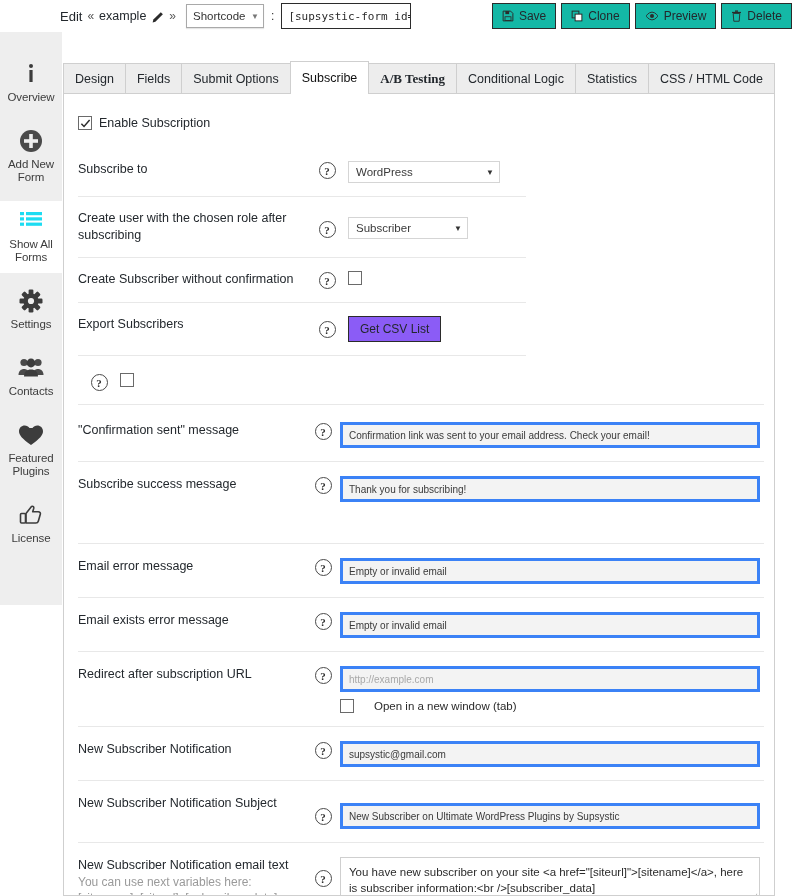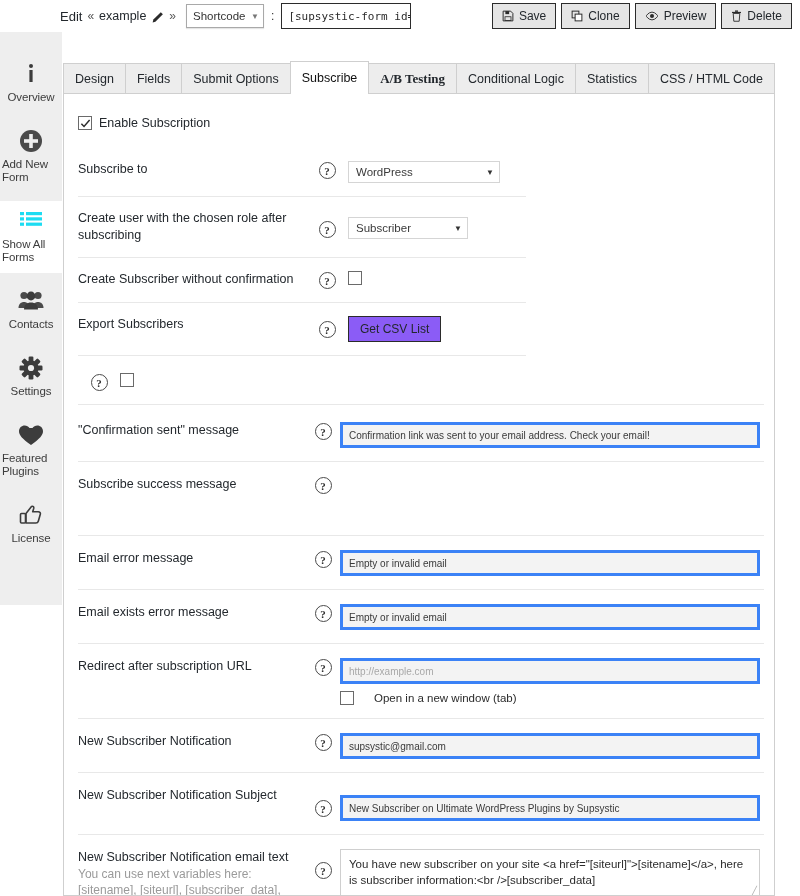--- a/index.html
+++ b/index.html
@@ -45,41 +45,41 @@
     display: flex; align-items: center; padding: 0 6px;
     overflow: hidden; white-space: nowrap;
   }
 
   .topbar-right {
     position: absolute; right: 8px; top: 3px; height: 26px;
     display: flex; align-items: center; gap: 5px;
   }
   .tb-btn {
     height: 26px; min-width: 62px;
-    border: 1px solid #2b2b2b; background: #e5e5e5;
+    border: 1px solid #2b2b2b; background: #14b8a6;
     font-size: 12px; color: #23282d;
     display: flex; align-items: center; justify-content: center; gap: 5px;
     padding: 0 9px; cursor: pointer;
   }
   .tb-btn svg { display: block; }
 
   
   .sidebar {
     position: absolute; left: 0; top: 32px; width: 62px; height: 573px;
     background: #eeeeee;
     padding-top: 22px;
   }
   .side-item {
     width: 62px; padding: 7px 2px 9px 2px;
     display: flex; flex-direction: column; align-items: center;
     gap: 4px; cursor: pointer; margin-bottom: 8px;
   }
   .side-item.active { background: #ffffff; }
   .side-label {
-    font-size: 11.5px; color: #3c3c3c; text-align: left;
+    font-size: 11.5px; color: #3c3c3c; text-align: center;
     line-height: 13px; letter-spacing: -0.1px;
   }
   .side-icon { height: 26px; display: flex; align-items: center; justify-content: center; }
 
   
   .tabs {
     position: absolute; left: 63px; top: 62px; width: 712px; height: 32px;
     display: flex; align-items: flex-end;
   }
   .tab {
@@ -281,51 +281,51 @@
             <rect x="7" y="6.3" width="16" height="3.2" fill="#1ddcf2"></rect>
           <rect x="1" y="11.6" width="4" height="3.2" fill="#1ddcf2"></rect>
             <rect x="7" y="11.6" width="16" height="3.2" fill="#1ddcf2"></rect>
         </svg>
       </span>
       <span class="side-label">Show All Forms</span>
     </div>
 
     <div class="side-item">
       <span class="side-icon">
-        <svg width="26" height="22" viewBox="0 0 26 22">
-          <circle cx="6" cy="5.5" r="3.6" fill="#4a4a4a"></circle>
-            <circle cx="20" cy="5.5" r="3.6" fill="#4a4a4a"></circle>
-          <circle cx="13" cy="6" r="4.4" fill="#3c3c3c"></circle>
-          <path d="M0.5 18c0-4 2.6-6 5.5-6s5.5 2 5.5 6z" fill="#4a4a4a"></path>
-          <path d="M14.5 18c0-4 2.6-6 5.5-6s5.5 2 5.5 6z" fill="#4a4a4a"></path>
-          <path d="M6 19.5c0-4.6 3-7 7-7s7 2.4 7 7z" fill="#3c3c3c"></path>
-        </svg>
-      </span>
-      <span class="side-label">Contacts</span>
-    </div>
-
-    <div class="side-item">
-      <span class="side-icon">
         <svg width="24" height="24" viewBox="0 0 24 24">
           <g fill="#3c3c3c">
             <rect x="9.6" y="0.5" width="4.8" height="23" rx="1.2"></rect>
             <rect x="9.6" y="0.5" width="4.8" height="23" rx="1.2" transform="rotate(45 12 12)"></rect>
             <rect x="9.6" y="0.5" width="4.8" height="23" rx="1.2" transform="rotate(90 12 12)"></rect>
             <rect x="9.6" y="0.5" width="4.8" height="23" rx="1.2" transform="rotate(135 12 12)"></rect>
             <circle cx="12" cy="12" r="7.6"></circle>
           </g>
           <circle cx="12" cy="12" r="3.1" fill="#eeeeee"></circle>
         </svg>
       </span>
       <span class="side-label">Settings</span>
     </div>
 
     <div class="side-item">
       <span class="side-icon">
         <svg width="26" height="22" viewBox="0 0 26 22">
+          <circle cx="6" cy="5.5" r="3.6" fill="#4a4a4a"></circle>
+            <circle cx="20" cy="5.5" r="3.6" fill="#4a4a4a"></circle>
+          <circle cx="13" cy="6" r="4.4" fill="#3c3c3c"></circle>
+          <path d="M0.5 18c0-4 2.6-6 5.5-6s5.5 2 5.5 6z" fill="#4a4a4a"></path>
+          <path d="M14.5 18c0-4 2.6-6 5.5-6s5.5 2 5.5 6z" fill="#4a4a4a"></path>
+          <path d="M6 19.5c0-4.6 3-7 7-7s7 2.4 7 7z" fill="#3c3c3c"></path>
+        </svg>
+      </span>
+      <span class="side-label">Contacts</span>
+    </div>
+
+    <div class="side-item">
+      <span class="side-icon">
+        <svg width="26" height="22" viewBox="0 0 26 22">
             <path d="M13 21C4 14.5 1 11 1 7.2 1 3.8 3.6 1.4 6.7 1.4c2 0 3.8 1 4.8 2.6h3c1-1.6 2.8-2.6 4.8-2.6C22.4 1.4 25 3.8 25 7.2 25 11 22 14.5 13 21z" fill="#3c3c3c"></path>
           </svg>
       </span>
       <span class="side-label">Featured Plugins</span>
     </div>
 
     <div class="side-item">
       <span class="side-icon">
         <svg width="24" height="22" viewBox="0 0 24 22">
           <path d="M7 9.5 12.5 2.5c1.6-.6 2.6.3 2.2 1.9l-1 3.3h5.6c1.5 0 2.4 1.1 2 2.5l-2 7c-.3 1.1-1.2 1.8-2.4 1.8H7z" fill="none" stroke="#3c3c3c" stroke-width="1.6" stroke-linejoin="round"></path>
@@ -440,20 +440,25 @@
             <span>Confirmation link was sent to your email address. Check your email!</span>
           </div>
         </div>
       </div>
 
       <div class="row" style="padding-top:14px;">
         <div class="label">Subscribe success message</div>
         <div class="qcol" style="width:34px;">
             <span class="q">?</span>
           </div>
+        <div class="ctrl" style="padding-right:4px;">
+          <div class="txt">
+            <span>Thank you for subscribing!</span>
+          </div>
+        </div>
       </div>
 
       <div class="row" style="padding-top:14px;margin-top:28px;">
         <div class="label">Email error message</div>
         <div class="qcol" style="width:34px;">
             <span class="q">?</span>
           </div>
         <div class="ctrl" style="padding-right:4px;">
           <div class="txt">
             <span>Empty or invalid email</span>

